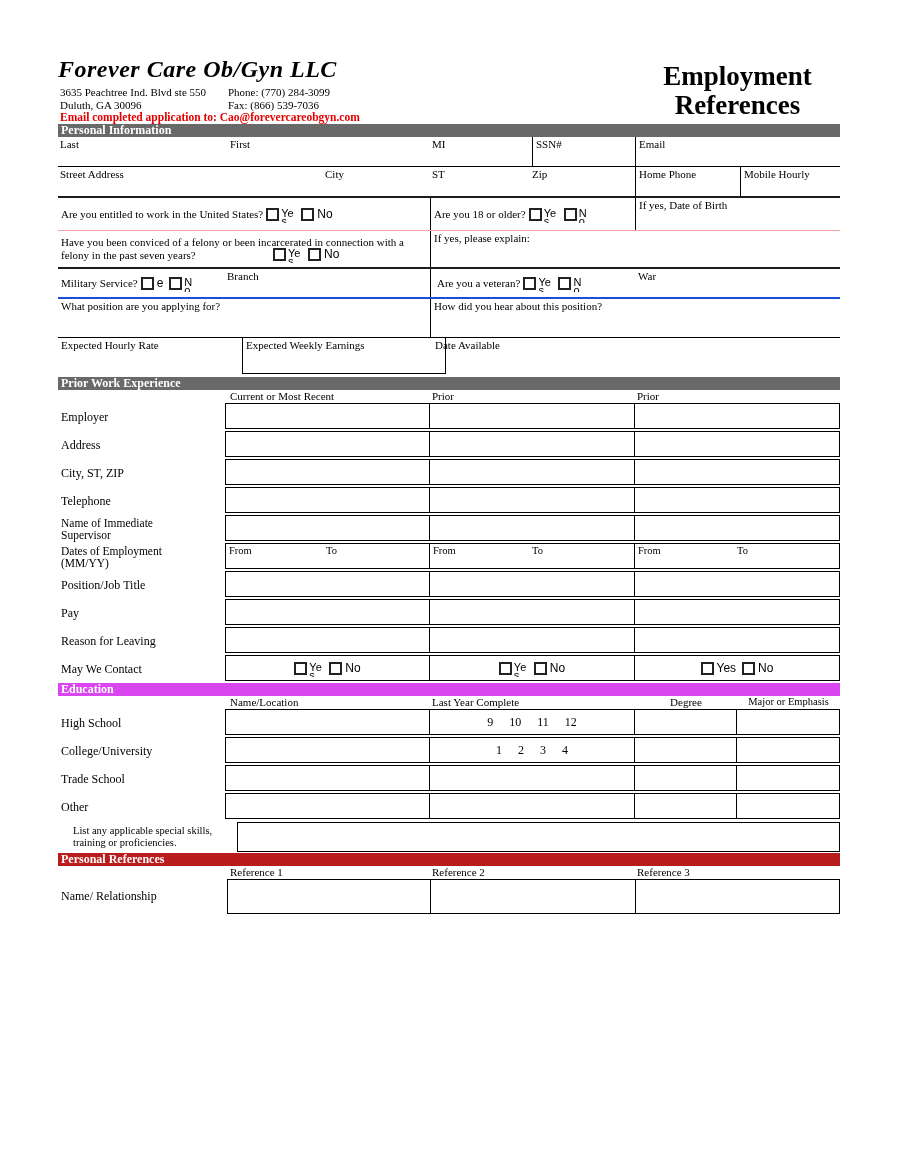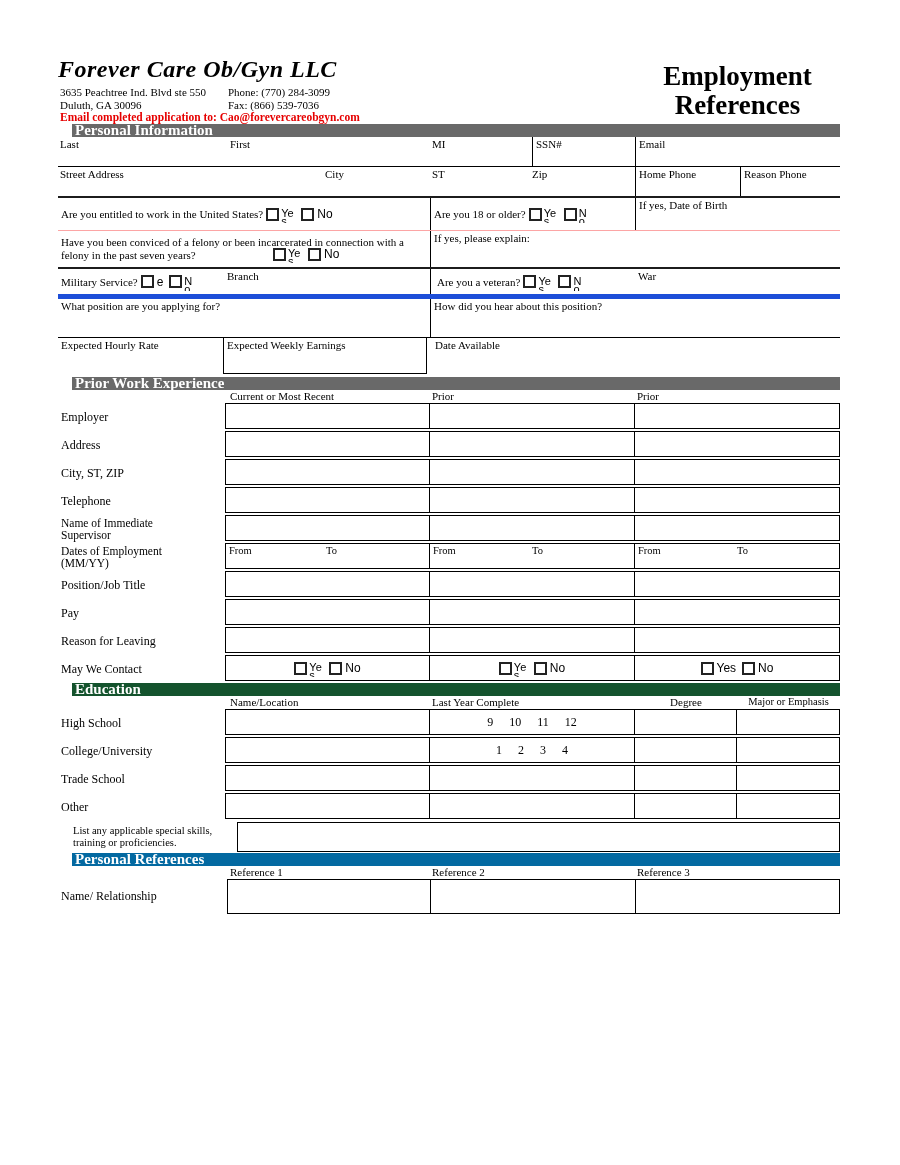--- a/index.html
+++ b/index.html
@@ -12,22 +12,22 @@
              font-style:italic; letter-spacing:.5px; }
   .hline { position:absolute; font-size:11px; white-space:nowrap; }
   .addr1 { left:60px; top:86px; } .addr2 { left:60px; top:99px; }
   .phone { left:228px; top:86px; } .fax { left:228px; top:99px; }
   .notice { position:absolute; left:60px; top:111px; font-size:11.5px; font-weight:bold; }
   .doc-title { position:absolute; left:635px; top:62px; width:205px; text-align:center;
                font-size:27px; font-weight:bold; line-height:29px; }
 
   
   .form { position:absolute; left:58px; top:124px; width:782px; }
-  .bar { height:13px; color:#fff; font-weight:bold; font-size:15px; line-height:12px;
-         padding-left:3px;margin-left:14px; }
+  .bar { height:13px; color:#fff; font-weight:bold; font-size:12px; line-height:12px;
+         padding-left:3px; }
   .row { display:flex; position:relative;justify-content:center; }
   .cell { position:relative; height:100%; }
   .bl { border-left:1px solid #000; }
   .toplbl { position:absolute; top:1px; left:3px; font-size:11px; white-space:nowrap; }
   .flexmid { display:flex; align-items:center; height:100%; padding-left:3px; font-size:11px; }
 
   
   .cb { display:inline-block; width:13px; height:13px; border:2px solid #222;
         background:#fff; vertical-align:middle; margin-left:3px; flex:none; }
   .cbg { white-space:nowrap; display:inline-flex; align-items:center; }
@@ -40,26 +40,26 @@
   .pi-r1 { height:30px; border-bottom:1px solid #000; }
   .pi-r1 .c1 { width:474px; } .pi-r1 .c2 { width:103px; } .pi-r1 .c3 { width:205px; }
   .pi-r2 { height:31px; border-bottom:2px solid #1c1c1c; }
   .pi-r2 .c1 { width:577px; } .pi-r2 .c2 { width:105px; } .pi-r2 .c3 { width:100px; }
   .q1 { height:33px; border-bottom:1px solid #fca5a5; }
   .q1 .c1 { width:372px; } .q1 .c2 { width:205px; } .q1 .c3 { width:205px; }
   .q2 { height:38px; border-bottom:2px solid #1c1c1c; }
   .q2 .c1 { width:372px; } .q2 .c2 { width:410px; }
   .q2 .qtext { font-size:11px; line-height:13px; width:356px; padding:5px 0 0 3px; }
   .q2 .cbg { position:absolute; left:212px; top:16px; }
-  .mil { height:30px; border-bottom:5px solid #1d4ed8; }
+  .mil { height:30px; border-bottom:2px solid #1d4ed8; }
   .mil .c1 { width:372px; } .mil .c2 { width:410px; }
   .pos { height:39px; border-bottom:1px solid #000; }
   .pos .c1 { width:372px; } .pos .c2 { width:410px; }
   .exp { height:36px; position:relative; }
-  .exp-box { position:absolute; left:165px; top:0; width:204px; height:36px;
+  .exp-box { position:absolute; left:184px; top:0; width:204px; height:36px;
              border-left:1px solid #000; border-right:1px solid #000; border-bottom:1px solid #000; }
   .lbl-at { position:absolute; top:1px; font-size:11px; white-space:nowrap; }
 
   
   .colhead { position:relative; height:13px; font-size:11px; }
   .colhead span { position:absolute; top:0; white-space:nowrap; }
 
   
   .split { display:flex; }
   .lab-col { width:169px; }
@@ -120,21 +120,21 @@
       <div class="cell c1">
         <span class="toplbl" style="left:2px">Street Address</span>
         <span class="toplbl" style="left:267px">City</span>
         <span class="toplbl" style="left:374px">ST</span>
         <span class="toplbl" style="left:474px">Zip</span>
       </div>
       <div class="cell c2 bl">
         <span class="toplbl">Home Phone</span>
       </div>
       <div class="cell c3 bl">
-        <span class="toplbl">Reason Phone</span>
+        <span class="toplbl">Mobile Hourly</span>
       </div>
     </div>
 
     <div class="row q1">
       <div class="cell c1">
         <div class="flexmid">
           <span>Are you entitled to work in the United States?</span>
           <span class="cbg">
             <span class="cb"></span>
             <span class="wlbl">Ye
@@ -325,21 +325,21 @@
               <span class="cb"></span>
               <span class="clbl">Yes</span>
               <span class="cb"></span>
               <span class="clbl">No</span>
             </span>
           </div>
         </div>
       </div>
     </div>
 
-    <div class="bar" style="background:#14532d">Education</div>
+    <div class="bar" style="background:#d946ef">Education</div>
 
     <div class="colhead">
       <span style="left:172px">Name/Location</span>
       <span style="left:374px">Last Year Complete</span>
       <span style="left:577px; width:102px; text-align:center">Degree</span>
       <span style="left:679px; width:103px; text-align:center; font-size:10.5px">Major or Emphasis</span>
     </div>
 
     <div class="split">
       <div class="lab-col">
@@ -374,21 +374,21 @@
           <div class="gc e4 bl"></div>
         </div>
       </div>
     </div>
 
     <div class="skills-row">
       <div class="skills-lab">List any applicable special skills, training or proficiencies.</div>
       <div class="skills-box"></div>
     </div>
 
-    <div class="bar" style="background:#0369a1; margin-top:1px">Personal References</div>
+    <div class="bar" style="background:#b91c1c; margin-top:1px">Personal References</div>
 
     <div class="colhead">
       <span style="left:172px">Reference 1</span>
       <span style="left:374px">Reference 2</span>
       <span style="left:579px">Reference 3</span>
     </div>
 
     <div class="ref-row">
       <div class="ref-lab">Name/ Relationship</div>
       <div class="ref-grid">

